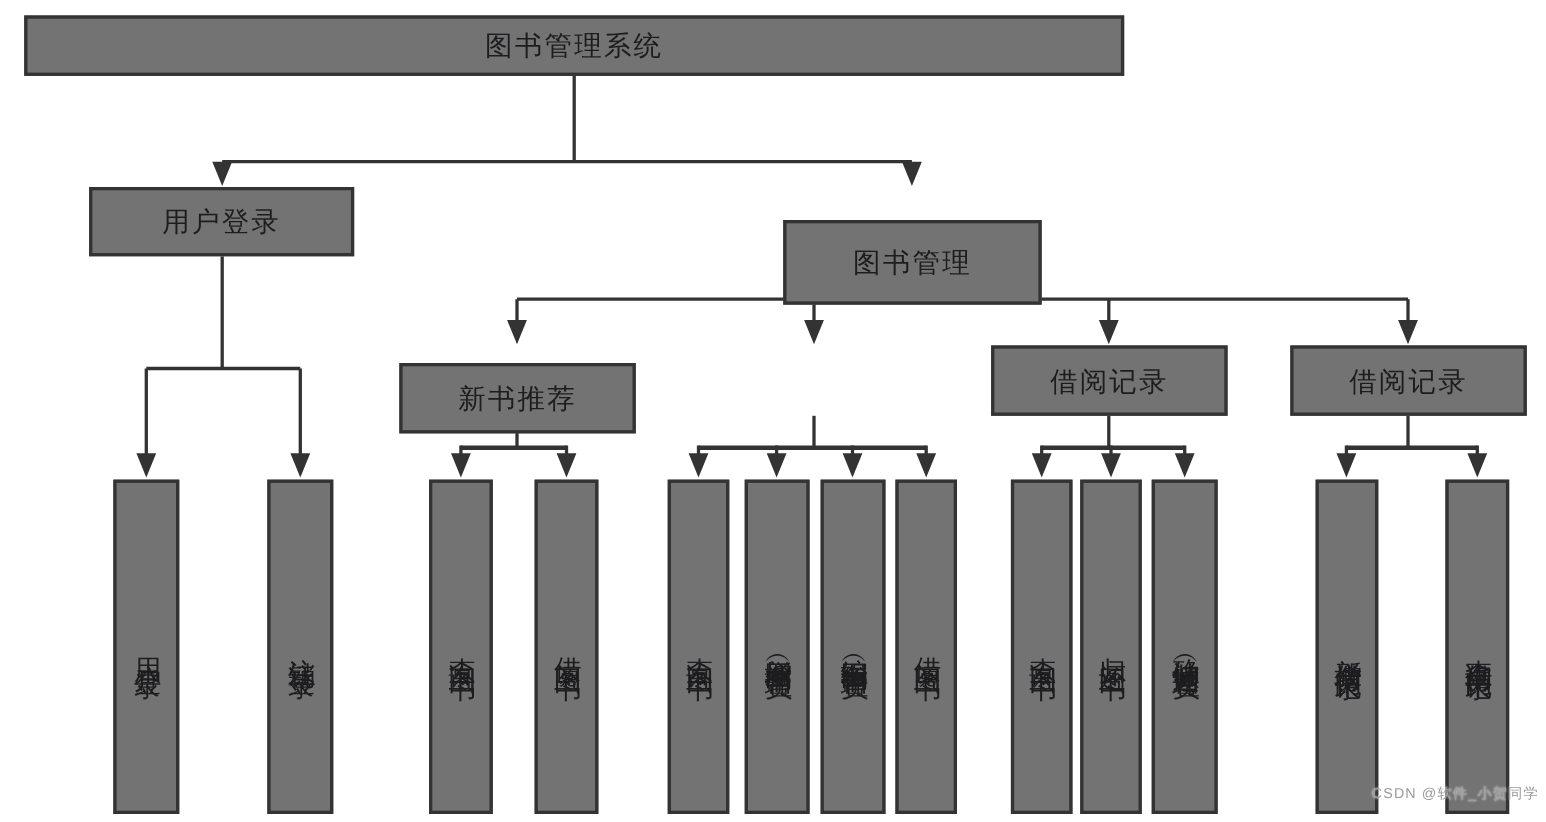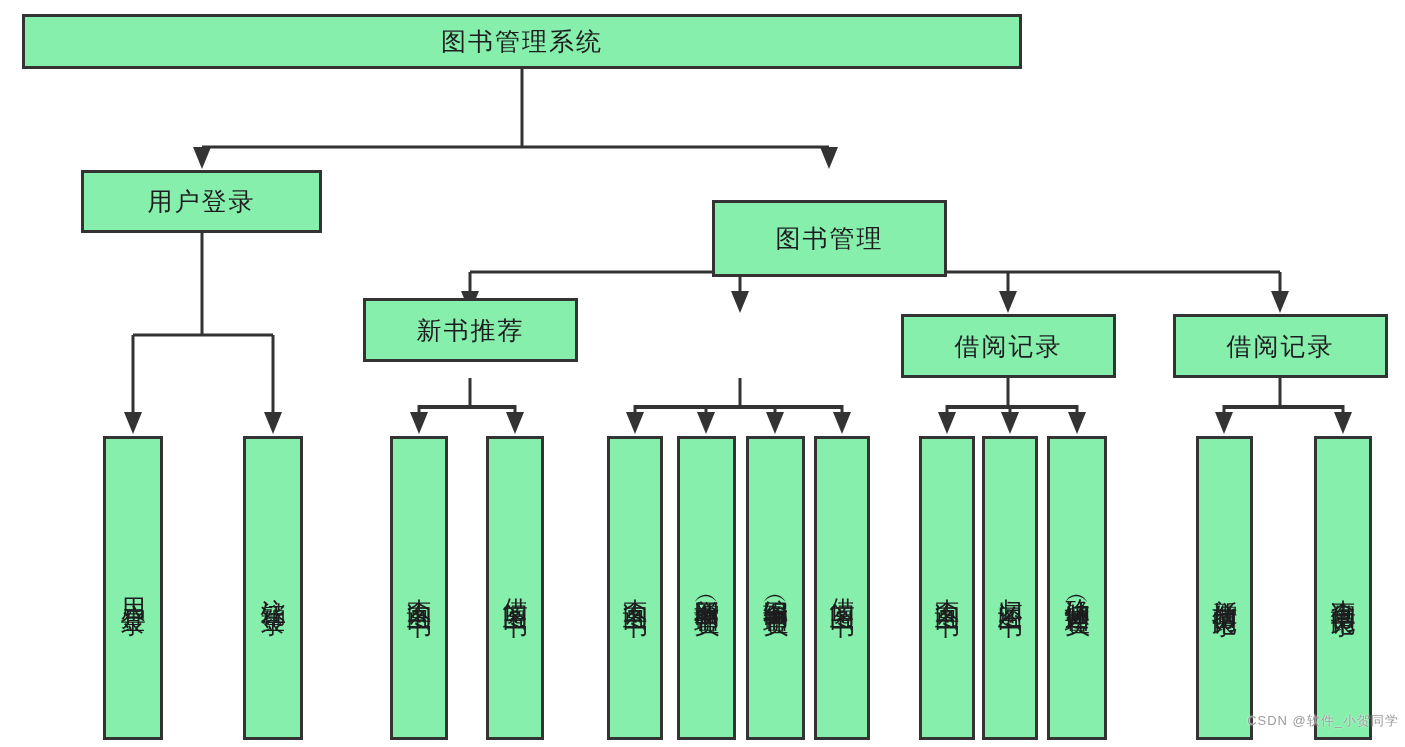--- a/index.html
+++ b/index.html
@@ -13,21 +13,21 @@
   }
   #connectors {
     position: absolute;
     left: 0; top: 0;
     width: 1405px; height: 747px;
     z-index: 1;
   }
   .node {
     position: absolute;
     box-sizing: border-box;
-    background: #86efac;
+    background: #737373;
     border: 3px solid #333333;
     display: flex;
     align-items: center;
     justify-content: center;
     color: #1d1d1f;
     z-index: 2;
   }
   .hbox {
     font-size: 25px;
     letter-spacing: 2px;
@@ -128,21 +128,21 @@
     <span>图书管理系统</span>
   </div>
 
   <div class="node hbox" style="left:81px; top:170px; width:241px; height:63px;">
     <span>用户登录</span>
   </div>
   <div class="node hbox" style="left:712px; top:170px; width:235px; height:77px;margin-top:30px;">
     <span>图书管理</span>
   </div>
 
-  <div class="node hbox" style="left:363px; top:298px; width:215px; height:64px;">
+  <div class="node hbox" style="left:363px; top:330px; width:215px; height:64px;">
     <span>新书推荐</span>
   </div>
   <div class="node hbox" style="left:901px; top:314px; width:215px; height:64px;">
     <span>借阅记录</span>
   </div>
   <div class="node hbox" style="left:1173px; top:314px; width:215px; height:64px;">
     <span>借阅记录</span>
   </div>
 
   <div class="node vbox" style="left:103px; top:436px; width:60px; height:304px;">

